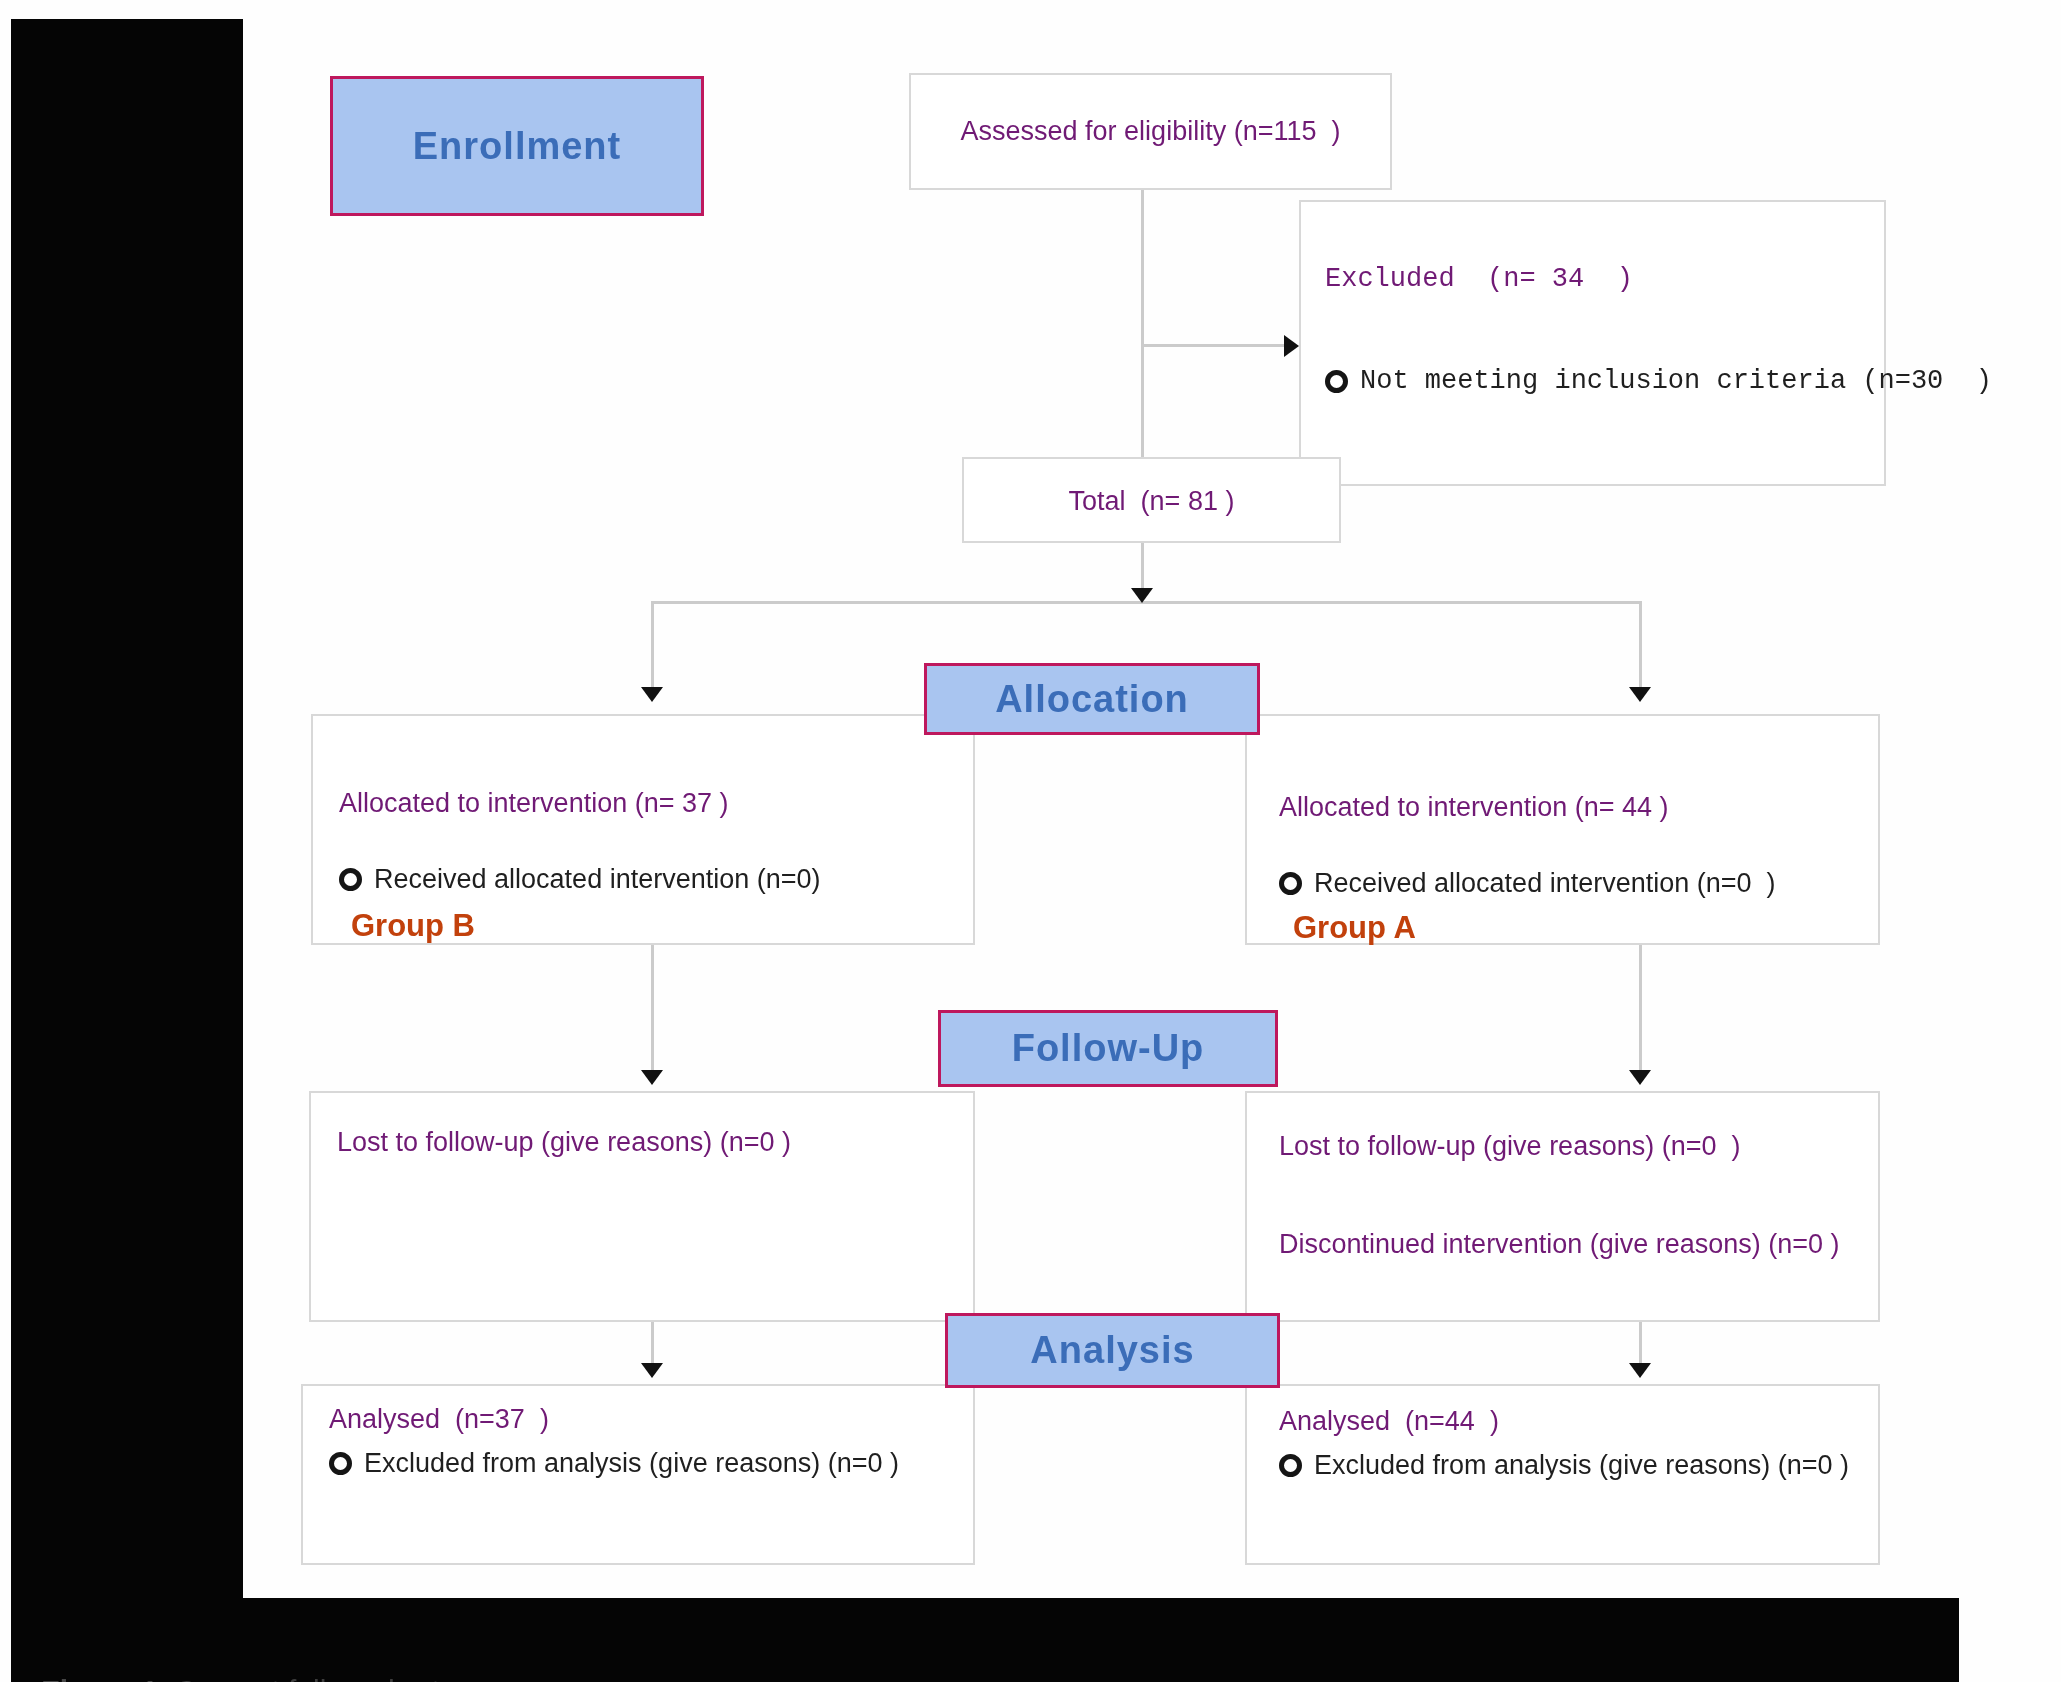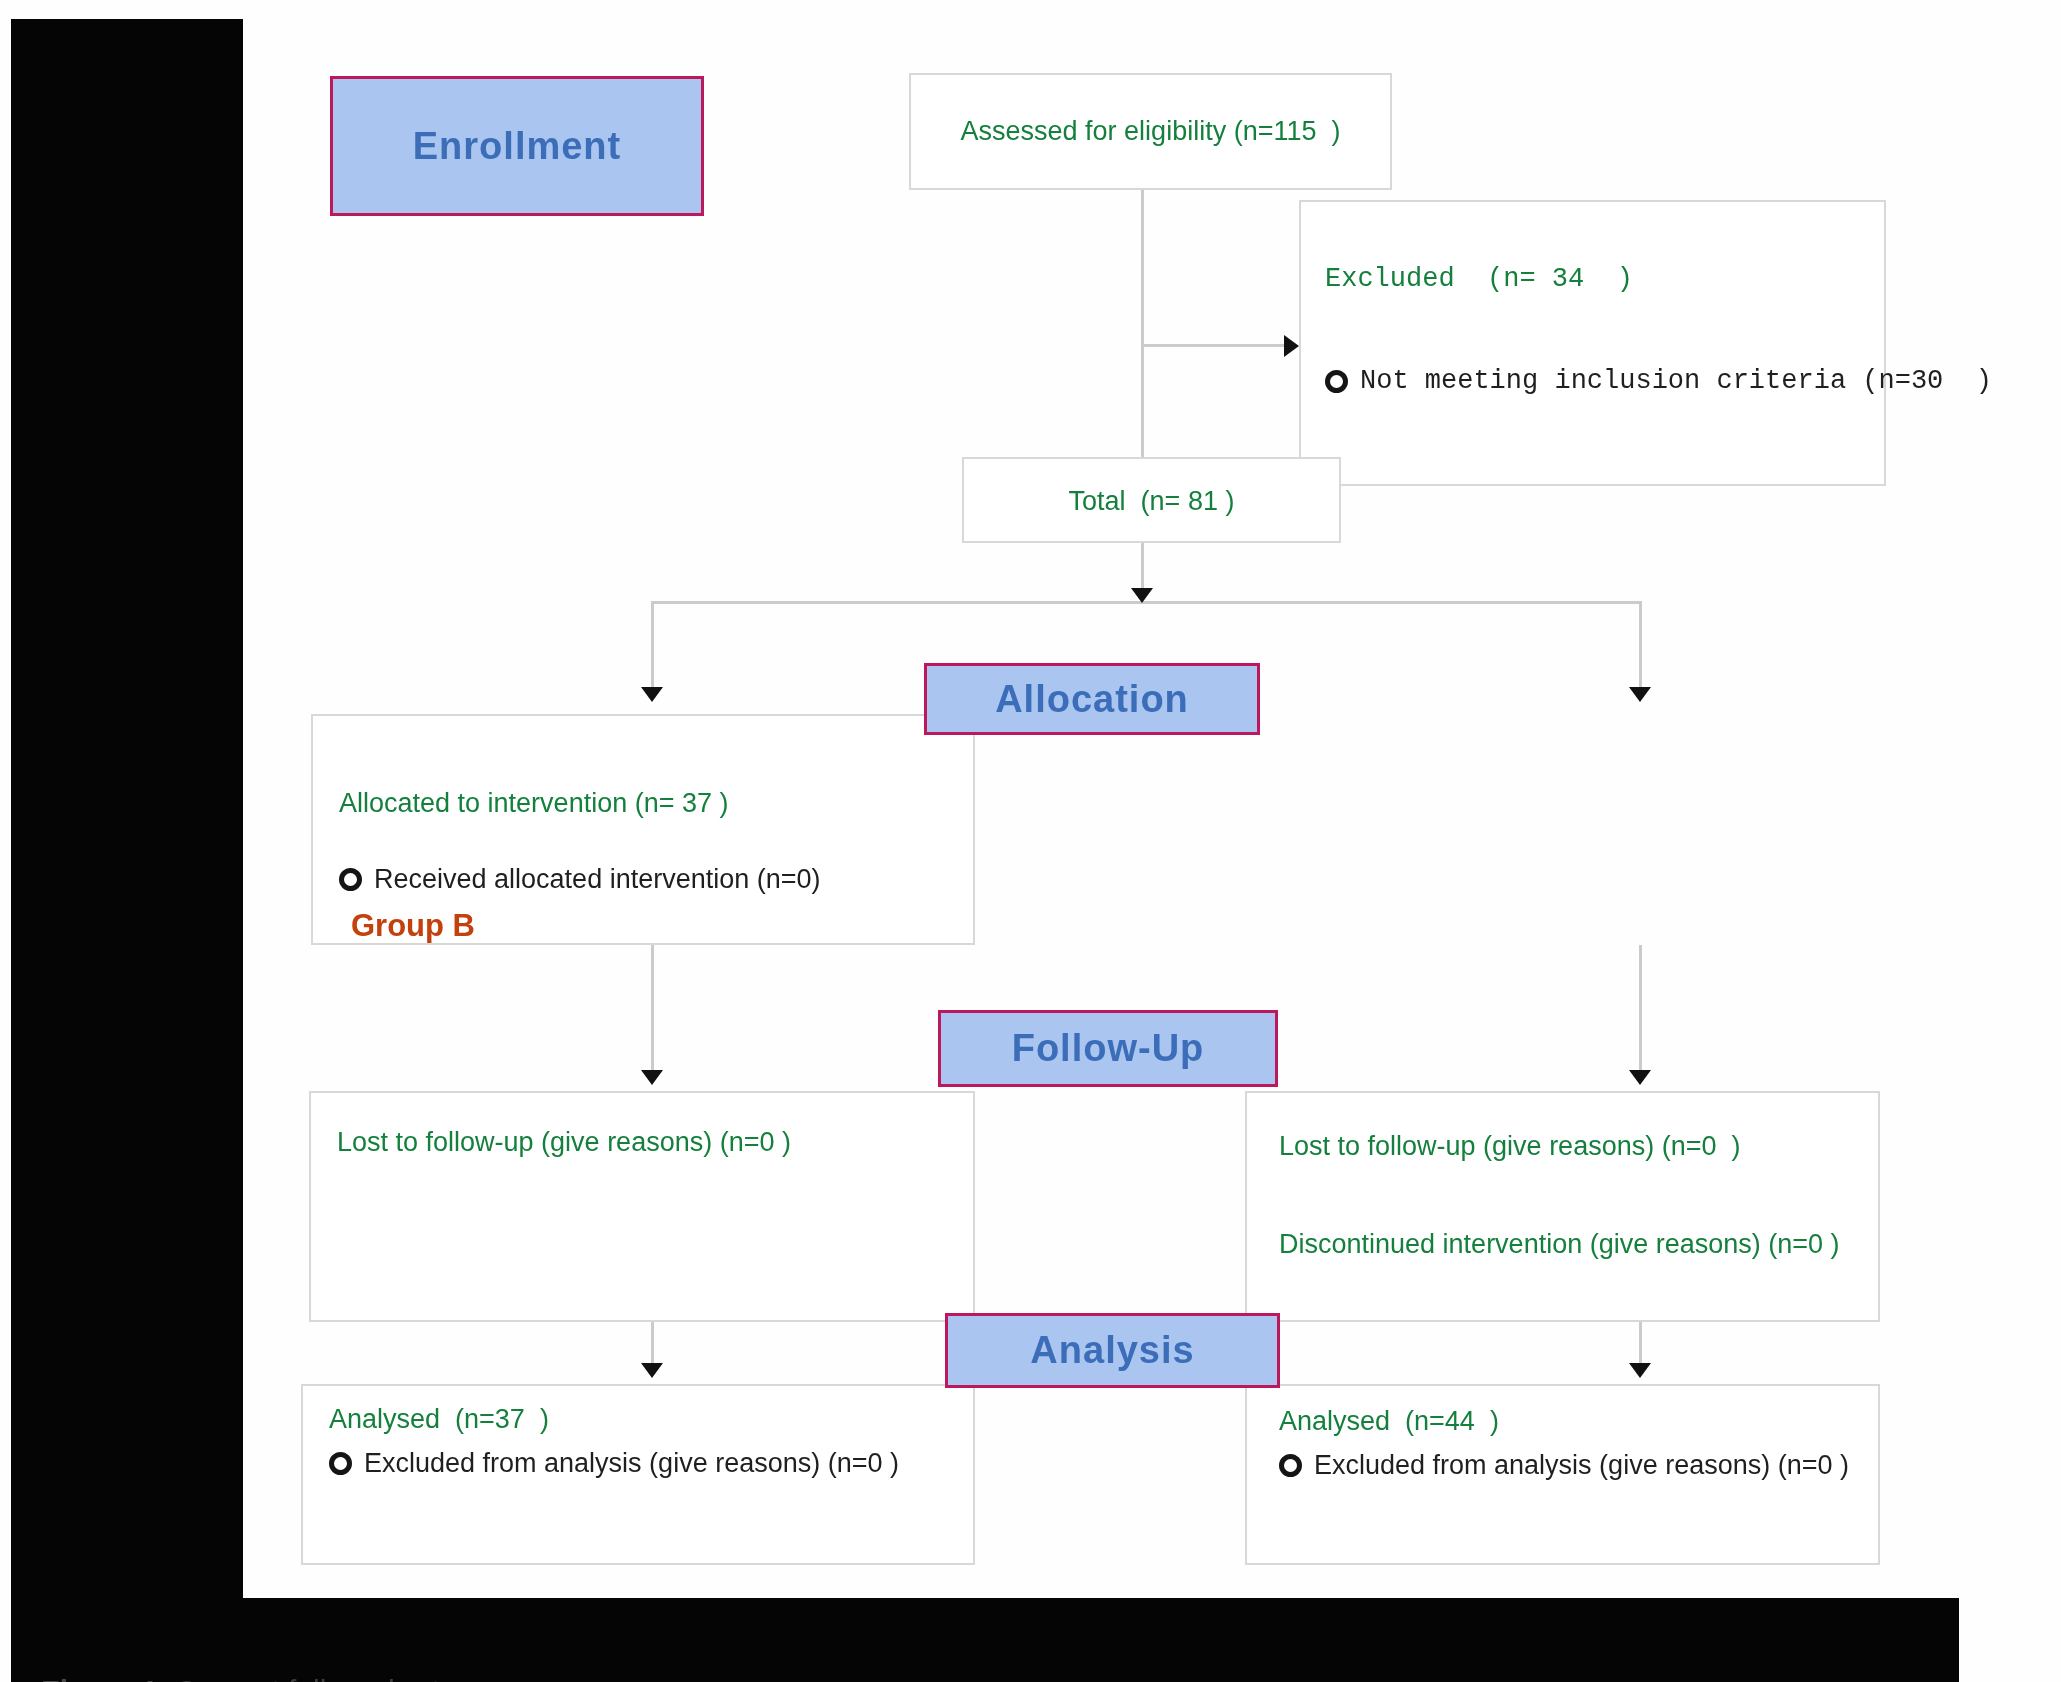--- a/index.html
+++ b/index.html
@@ -16,21 +16,21 @@
   .line{position:absolute;background:#cbcbcb;z-index:2;}
   
   .arrow-down{position:absolute;width:0;height:0;z-index:3;
     border-left:11px solid transparent;border-right:11px solid transparent;
     border-top:15px solid #111;}
   .arrow-right{position:absolute;width:0;height:0;z-index:3;
     border-top:11px solid transparent;border-bottom:11px solid transparent;
     border-left:15px solid #111;}
   
   .fbox{position:absolute;background:#ffffff;border:2px solid #d8d8d8;z-index:4;box-sizing:border-box;}
-  .fbox .t{position:absolute;white-space:pre;font-size:27px;color:#15803d;line-height:1.15;}
+  .fbox .t{position:absolute;white-space:pre;font-size:27px;color:#701a75;line-height:1.15;}
   .fbox .t.center{left:0;right:0;text-align:center;}
   .bullet-row{position:absolute;display:flex;align-items:center;white-space:pre;}
   .ring{display:inline-block;width:13px;height:13px;border:5px solid #151515;border-radius:50%;
     margin-right:12px;flex:0 0 auto;}
   .bullet-row .t{position:static;font-size:27px;color:#1f1f1f;white-space:pre;}
   .group-label{position:absolute;font-size:31px;font-weight:bold;color:#c2410c;white-space:pre;}
   
   .stage{position:absolute;background:#a9c5f0;border:3px solid #be185d;z-index:6;
     display:flex;align-items:center;justify-content:center;box-sizing:border-box;}
   .stage .t{font-size:38px;font-weight:bold;color:#3b6db8;letter-spacing:1px;white-space:pre;}
@@ -101,20 +101,28 @@
 
   <div class="fbox" style="left:311px;top:714px;width:664px;height:231px;">
     <span class="t" style="left:26px;top:72px;">Allocated to intervention (n= 37 )</span>
     <div class="bullet-row" style="left:26px;top:148px;">
       <span class="ring"></span>
       <span class="t">Received allocated intervention (n=0)</span>
     </div>
     <span class="group-label" style="left:38px;top:192px;">Group B</span>
   </div>
 
+  <div class="fbox" style="left:1245px;top:714px;width:635px;height:231px;">
+    <span class="t" style="left:32px;top:76px;">Allocated to intervention (n= 44 )</span>
+    <div class="bullet-row" style="left:32px;top:152px;">
+      <span class="ring"></span>
+      <span class="t">Received allocated intervention (n=0  )</span>
+    </div>
+    <span class="group-label" style="left:46px;top:194px;">Group A</span>
+  </div>
 
   <div class="fbox" style="left:309px;top:1091px;width:666px;height:231px;">
     <span class="t" style="left:26px;top:34px;">Lost to follow-up (give reasons) (n=0 )</span>
   </div>
 
   <div class="fbox" style="left:1245px;top:1091px;width:635px;height:231px;">
     <span class="t" style="left:32px;top:38px;">Lost to follow-up (give reasons) (n=0  )</span>
     <span class="t" style="left:32px;top:136px;">Discontinued intervention (give reasons) (n=0 )</span>
   </div>
 

